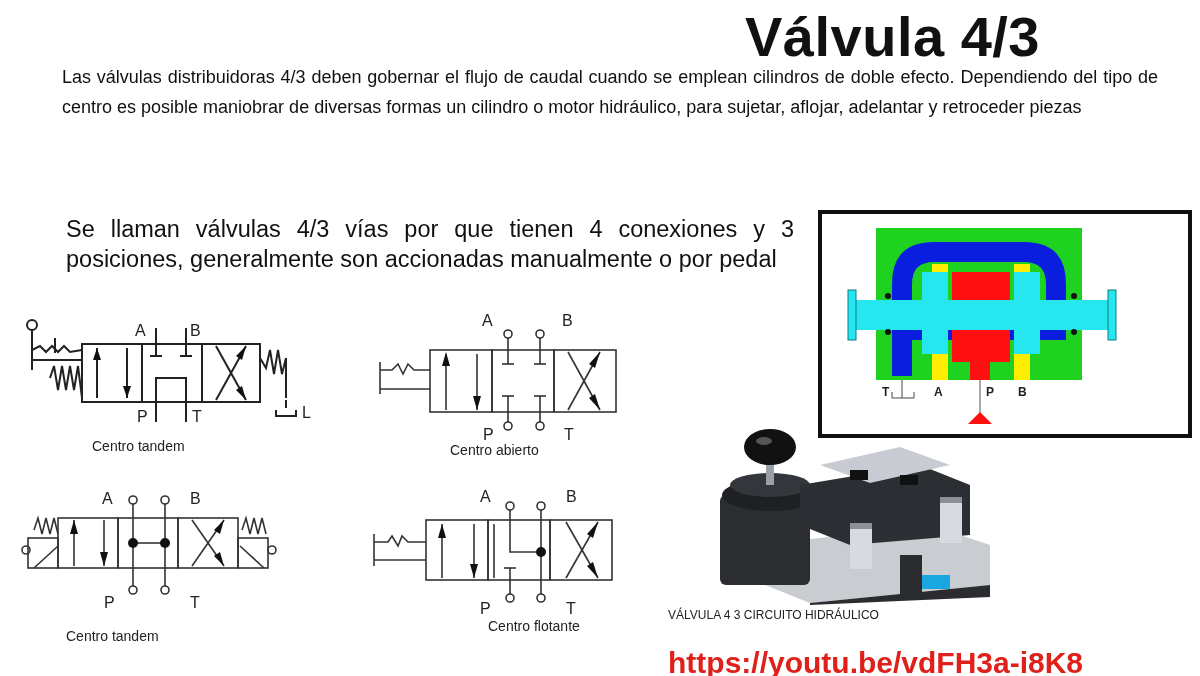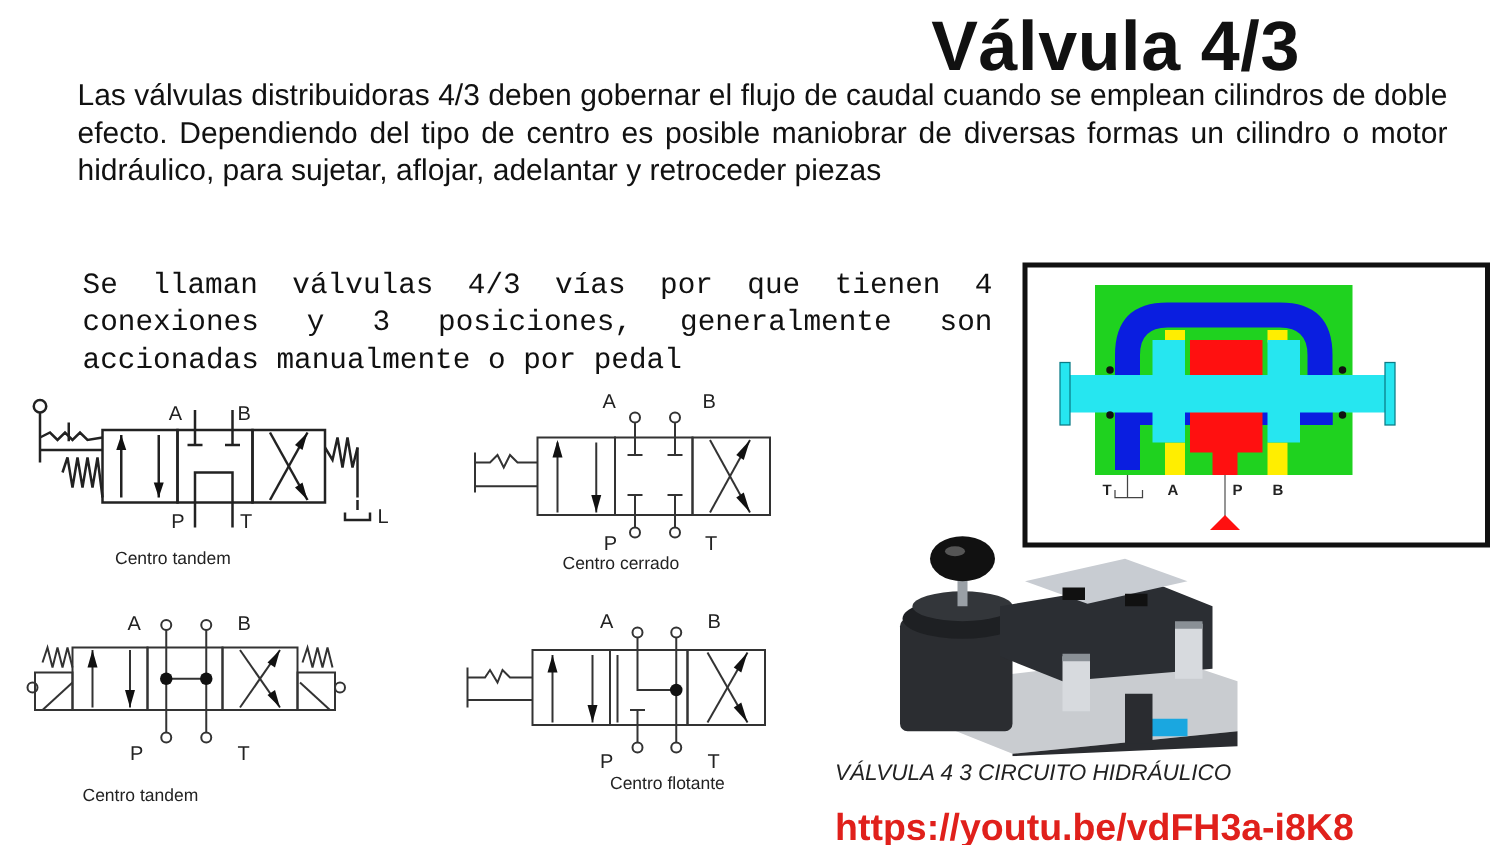--- a/index.html
+++ b/index.html
@@ -1,31 +1,31 @@
 <!DOCTYPE html>
 <html><head>
 <meta charset="utf-8">
 <style>
   html, body { margin:0; padding:0; background:#fff; }
   body { width:1200px; height:676px; position:relative; overflow:hidden;
          font-family:"Liberation Sans", sans-serif; color:#111; }
   .title { position:absolute; left:0; width:1040px; top:4px; text-align:right;
            font-size:56px; font-weight:bold; letter-spacing:0.5px; }
   .para1 { position:absolute; left:62px; width:1096px; top:62px;
-           font-size:24px; line-height:30px; text-align:justify; }
+           font-size:18px; line-height:30px; text-align:justify; }
   .para2 { position:absolute; left:66px; width:728px; top:214px;
-           font-size:23.5px; line-height:30px; text-align:justify;font-family:Liberation Mono, monospace; }
+           font-size:23.5px; line-height:30px; text-align:justify; }
   .diag { position:absolute; }
   .diag svg { display:block; }
   .cap { position:absolute; font-size:14px; color:#222; white-space:nowrap; }
   .lbl { font-family:"Liberation Sans", sans-serif; font-size:16px; fill:#222; }
   .cutaway { position:absolute; left:818px; top:210px; width:374px; height:228px;
              border:4px solid #111; box-sizing:border-box; background:#fff; }
   .photo { position:absolute; left:700px; top:425px; width:300px; height:180px; }
-  .photo-cap { position:absolute; left:668px; top:608px; font-size:18px; color:#222;font-style:italic; }
+  .photo-cap { position:absolute; left:668px; top:608px; font-size:12px; color:#222; }
   .link { position:absolute; left:668px; top:646px; font-size:30px; font-weight:bold;
           color:#e0201b; text-decoration:none; }
 </style>
 </head>
 <body>
 
 <div class="title">Válvula 4/3</div>
 <div class="para1">Las válvulas distribuidoras 4/3 deben gobernar el flujo de caudal cuando se emplean cilindros de doble efecto.  Dependiendo del tipo de centro es posible maniobrar de diversas formas un cilindro o motor hidráulico, para sujetar, aflojar, adelantar y retroceder piezas</div>
 <div class="para2">Se llaman válvulas 4/3 vías por que tienen 4 conexiones y 3 posiciones, generalmente son accionadas manualmente o por pedal</div>
 
@@ -101,21 +101,21 @@
       <polygon points="107,98 103,84 111,84"></polygon>
       <polygon points="230,40 219,52 225,56"></polygon>
       <polygon points="230,98 219,86 225,82"></polygon>
     </g>
     <text class="lbl" x="112" y="14">A</text>
     <text class="lbl" x="192" y="14">B</text>
     <text class="lbl" x="113" y="128">P</text>
     <text class="lbl" x="194" y="128">T</text>
   </svg>
 </div>
-<div class="cap" style="left:450px;top:442px;">Centro cerrado</div>
+<div class="cap" style="left:450px;top:442px;">Centro abierto</div>
 
 <div class="diag" style="left:20px;top:490px;">
   <svg width="260" height="120" viewBox="0 0 260 120">
     <g stroke="#333" stroke-width="1.6" fill="none">
       <polyline points="14,40 18,28 22,44 26,28 30,44 34,28 38,44"></polyline>
       <rect x="8" y="48" width="30" height="30"></rect>
       <circle cx="6" cy="60" r="4"></circle>
       <line x1="14" y1="78" x2="38" y2="56"></line>
       <rect x="38" y="28" width="60" height="50"></rect>
       <rect x="98" y="28" width="60" height="50"></rect>

